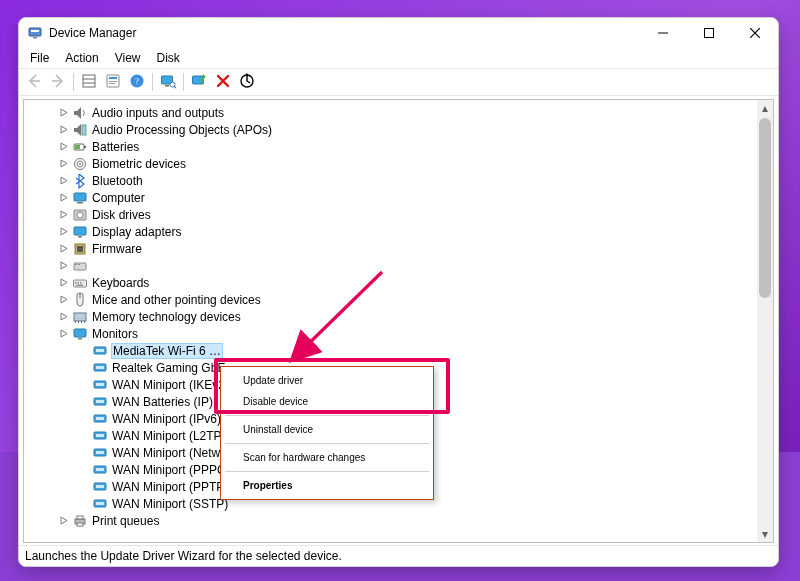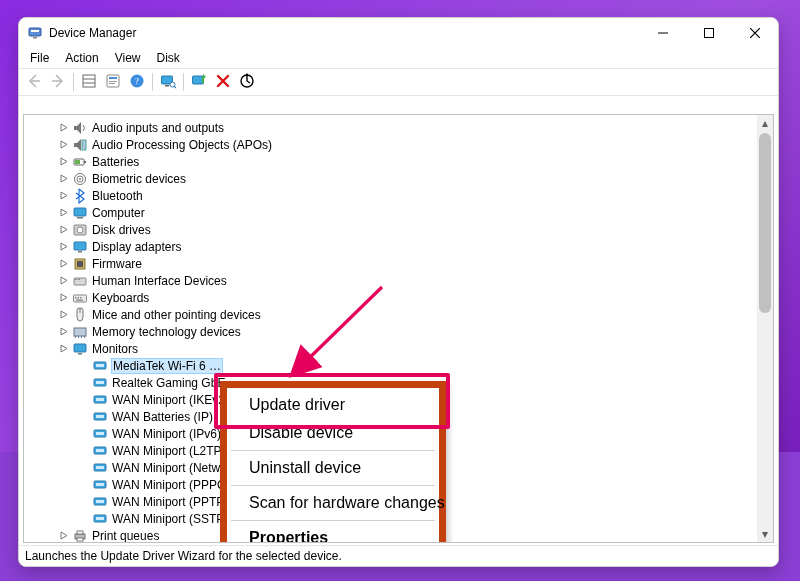--- a/index.html
+++ b/index.html
@@ -86,21 +86,21 @@
   .tb-sep {
     width: 1px; height: 18px; background: #d0d0d0; margin: 0 2px;
   }
   .tb-btn svg { width: 16px; height: 16px; }
 
   
   .client {
     position: relative;
     flex: 1;
     border: 1px solid #c0c0c0;
-    margin: 18px 4px 2px 4px;
+    margin: 3px 4px 2px 4px;
     background: #fff;
     overflow: hidden;
     text-decoration: underline;
   }
   .tree-scroll {
     position: absolute;
     left: 0; top: 0; right: 16px; bottom: 0;
     overflow: hidden;
     padding: 4px 0 0 0;
   }
@@ -156,24 +156,24 @@
     background: #fff;
     color: #000;
     border-top: 1px solid #e5e5e5;
     font-size: 12px;
   }
 
   
   .context-menu {
     position: absolute;
     background: #fff;
-    border: 7px solid #c2410c;
+    border: 1px solid #c2410c;
     box-shadow: 3px 3px 6px rgba(0,0,0,0.2);
     padding: 3px 2px;
-    font-size: 16px;
+    font-size: 10px;
     z-index: 10;
   }
   .ctx-item {
     padding: 5px 18px 5px 20px;
     white-space: nowrap;
   }
   .ctx-item.bold { font-weight: 600; }
   .ctx-sep { height: 1px; background: #d0d0d0; margin: 3px 2px; }
 
   
@@ -445,21 +445,20 @@
                 <path d="M2 1 L8 4.5 L2 8 Z" fill="none" stroke="#777" stroke-width="1"></path>
               </svg>
             </span>
             <span class="node-icon">
               <svg viewBox="0 0 16 16">
                 <rect x="2" y="5" width="12" height="7" rx="1" fill="#d9d9d9" stroke="#888"></rect>
                 <rect x="3" y="6" width="2" height="1" fill="#888"></rect>
                 <rect x="6" y="6" width="2" height="1" fill="#888"></rect>
               </svg>
             </span>
-            <span class="node-label">Human Interface Devices</span>
           </div>
           <div class="tree-row">
             <span class="indent" style="width: 32px;"></span>
             <span class="expand">
               <svg viewBox="0 0 9 9">
                 <path d="M2 1 L8 4.5 L2 8 Z" fill="none" stroke="#777" stroke-width="1"></path>
               </svg>
             </span>
             <span class="node-icon">
               <svg viewBox="0 0 16 16">

